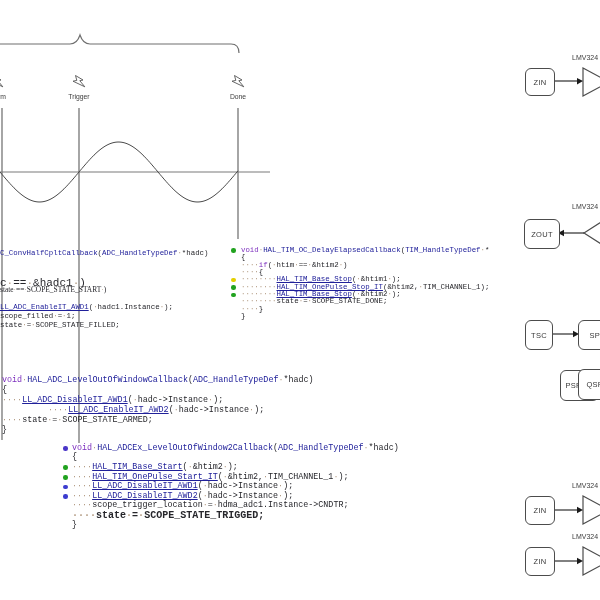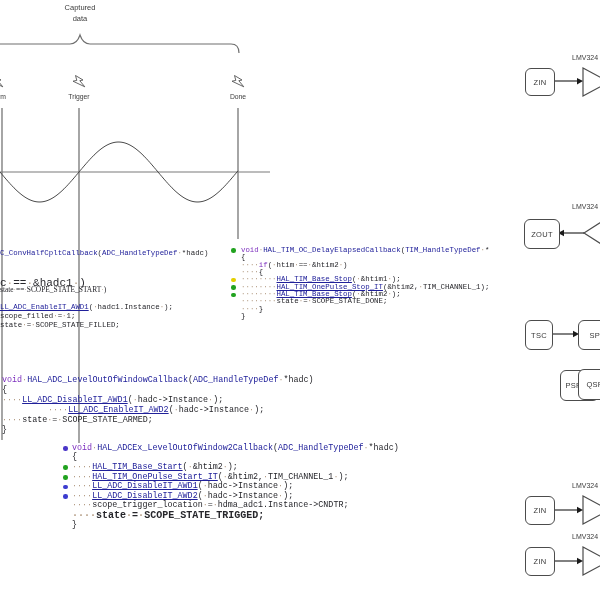--- a/index.html
+++ b/index.html
@@ -62,24 +62,20 @@
       <line x1="560" y1="383.5" x2="573" y2="383.5"></line>
       <polygon points="573,380.3 573,386.7 579,383.5" stroke="none"></polygon>
       <line x1="553" y1="510" x2="577" y2="510"></line>
       <polygon points="577,506.8 577,513.2 583,510" stroke="none"></polygon>
       <line x1="553" y1="561" x2="577" y2="561"></line>
       <polygon points="577,557.8 577,564.2 583,561" stroke="none"></polygon>
     </g>
   <path d="M0 172.00 L2 174.38 L4 176.75 L6 179.09 L8 181.38 L10 183.62 L12 185.78 L14 187.85 L16 189.83 L18 191.69 L20 193.42 L22 195.02 L24 196.48 L26 197.78 L28 198.92 L30 199.88 L32 200.68 L34 201.29 L36 201.71 L38 201.95 L40 201.99 L42 201.85 L44 201.52 L46 201.00 L48 200.30 L50 199.42 L52 198.37 L54 197.15 L56 195.77 L58 194.24 L60 192.57 L62 190.77 L64 188.85 L66 186.83 L68 184.71 L70 182.51 L72 180.24 L74 177.93 L76 175.57 L78 173.19 L80 170.81 L82 168.43 L84 166.07 L86 163.76 L88 161.49 L90 159.29 L92 157.17 L94 155.15 L96 153.23 L98 151.43 L100 149.76 L102 148.23 L104 146.85 L106 145.63 L108 144.58 L110 143.70 L112 143.00 L114 142.48 L116 142.15 L118 142.01 L120 142.05 L122 142.29 L124 142.71 L126 143.32 L128 144.12 L130 145.08 L132 146.22 L134 147.52 L136 148.98 L138 150.58 L140 152.31 L142 154.17 L144 156.15 L146 158.22 L148 160.38 L150 162.62 L152 164.91 L154 167.25 L156 169.62 L158 172.00 L160 174.38 L162 176.75 L164 179.09 L166 181.38 L168 183.62 L170 185.78 L172 187.85 L174 189.83 L176 191.69 L178 193.42 L180 195.02 L182 196.48 L184 197.78 L186 198.92 L188 199.88 L190 200.68 L192 201.29 L194 201.71 L196 201.95 L198 201.99 L200 201.85 L202 201.52 L204 201.00 L206 200.30 L208 199.42 L210 198.37 L212 197.15 L214 195.77 L216 194.24 L218 192.57 L220 190.77 L222 188.85 L224 186.83 L226 184.71 L228 182.51 L230 180.24 L232 177.93 L234 175.57 L236 173.19 L238 170.81" fill="none" stroke="#4a4a4a" stroke-width="1"></path>
     </svg>
 
-  <div class="cap">
-    <div>Captured</div>
-    <div>data</div>
-  </div>
 
   <div class="mlabel" style="left:-2px;top:93px;width:20px;text-align:left;">rm</div>
   <div class="mlabel" style="left:49px;top:93px;">Trigger</div>
   <div class="mlabel" style="left:208px;top:93px;">Done</div>
 
   <div id="code-root">
       <div class="code-block" style="left: 0px; top: 249px;">
         <div class="code-line" style="top: 0px; font-size: 7.4px; line-height: 9px;"><span class="fn">C_ConvHalfCpltCallback</span>(<span class="fn">ADC_HandleTypeDef</span><span class="dot">·</span>*hadc)</div>
         <div class="code-line" style="top: 10px; font-size: 11px; line-height: 9px; margin-top: 20px;">c<span class="dot">·</span>==<span class="dot">·</span>&amp;hadc1<span class="dot">·</span>)</div>
         <div class="code-line" style="top: 36px; font-size: 7.4px; line-height: 9px; font-family: Liberation Serif, serif;">state<span class="dot">·</span>==<span class="dot">·</span>SCOPE_STATE_START<span class="dot">·</span>)</div>

